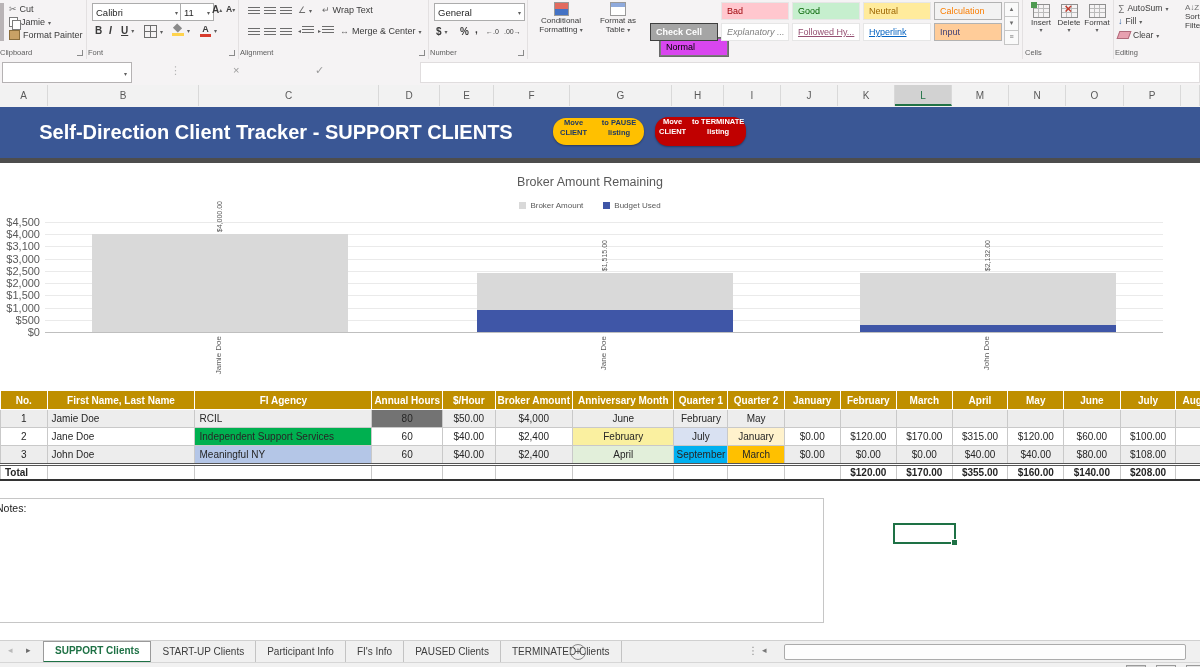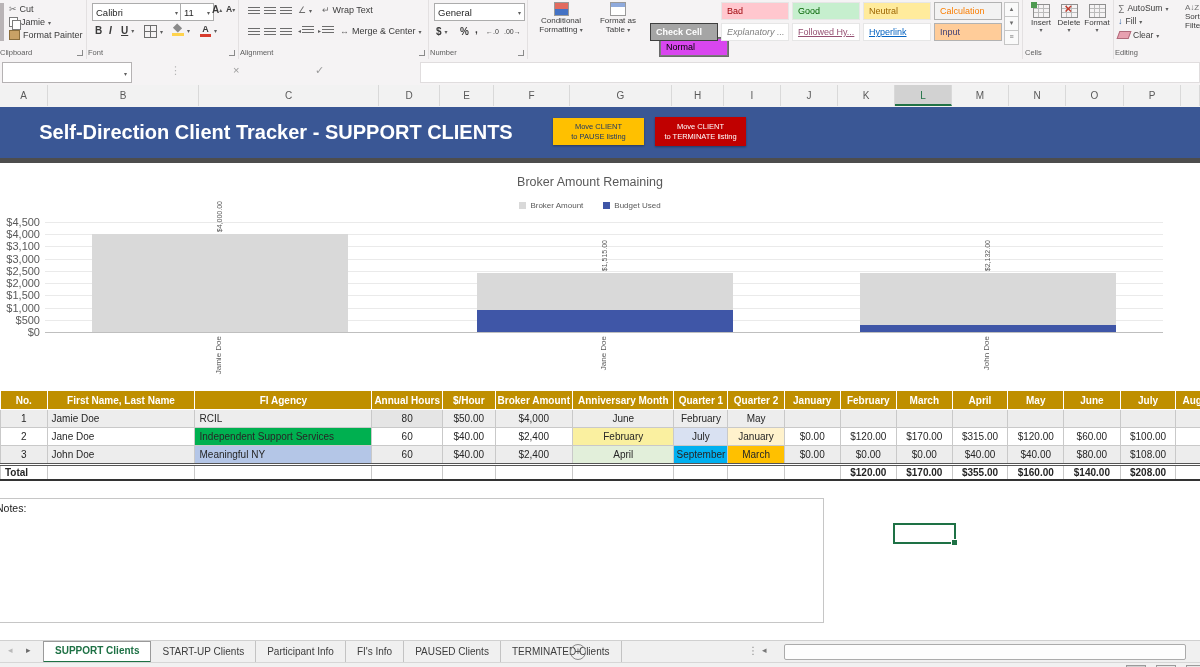--- a/index.html
+++ b/index.html
@@ -43,21 +43,21 @@
   #fx{font-style:italic;font-family:"Liberation Serif",serif;color:#6d6d6d;font-size:12px;}
   #ffield{position:absolute;left:420px;top:2px;right:0;height:19px;background:#fff;border:1px solid #E0DDDE;}
   
   #colheaders{position:absolute;left:0;top:85px;width:1200px;height:22px;background:#F2F2F2;border-bottom:1px solid #C8C6C7;}
   .colhdr{position:absolute;top:0;height:21px;line-height:21px;text-align:center;font-size:10px;color:#5a5a5a;border-right:1px solid #D9D9D9;box-sizing:border-box;}
   .selcol{background:#D2D2D2;border-bottom:2px solid #217346;color:#217346;}
   
   #sheetarea{position:absolute;left:0;top:107px;width:1200px;height:533px;background:#fff;overflow:hidden;}
   #banner{position:absolute;left:0;top:0;width:1200px;height:51px;background:#3A5795;}
   #banner-title{position:absolute;left:30px;top:0;width:492px;height:51px;line-height:51px;text-align:center;color:#fff;font-size:20px;font-weight:bold;white-space:nowrap;}
-  .bannerbtn{position:absolute;border-radius:0;font-size:7.5px;font-weight:normal;text-align:center;display:flex;flex-direction:column;justify-content:center;line-height:1.3;box-shadow:0 1px 2px rgba(0,0,0,.35);}
+  .bannerbtn{position:absolute;border-radius:13px;font-size:7.5px;font-weight:bold;text-align:center;display:flex;flex-direction:row;justify-content:center;line-height:1.3;box-shadow:0 1px 2px rgba(0,0,0,.35);}
   #pausebtn{left:553px;top:11px;width:91px;height:27px;background:#FFC000;color:#1F3864;}
   #termbtn{left:655px;top:10px;width:91px;height:29px;background:#C00000;color:#fff;}
   #darkstrip{position:absolute;left:0;top:51px;width:1200px;height:5px;background:#4D4D4D;}
   
   #chart{position:absolute;left:0;top:56px;width:1200px;height:222px;background:#fff;}
   .ch-title{position:absolute;left:0;top:12px;width:1180px;text-align:center;font-size:12.5px;color:#595959;}
   #legend{position:absolute;left:0;top:38px;width:1180px;display:flex;justify-content:center;gap:20px;font-size:8px;color:#595959;align-items:center;}
   .lg-sw{display:inline-block;width:7px;height:7px;margin-right:4px;vertical-align:-1px;}
   .gline{position:absolute;left:45px;width:1118px;height:1px;background:#EAEAEA;}
   .ytick{position:absolute;left:0;width:40px;text-align:right;font-size:11px;color:#595959;line-height:8px;}
@@ -413,21 +413,21 @@
               <th>June</th>
               <th>July</th>
               <th style="text-align: left; padding-left: 6px;">August</th>
             </tr>
           </thead>
           <tbody>
             <tr style="height: 17px;">
               <td style="background: rgb(237, 237, 237);">1</td>
               <td class="left" style="background: rgb(237, 237, 237);">Jamie Doe</td>
               <td class="left" style="background: rgb(237, 237, 237);">RCIL</td>
-              <td style="background: #e5e5e5;">80</td>
+              <td style="background: #737373;">80</td>
               <td style="background: rgb(237, 237, 237);">$50.00</td>
               <td style="background: rgb(237, 237, 237);">$4,000</td>
               <td style="background: rgb(237, 237, 237);">June</td>
               <td style="background: rgb(237, 237, 237);">February</td>
               <td style="background: rgb(237, 237, 237);">May</td>
               <td style="background: rgb(237, 237, 237);"></td>
               <td style="background: rgb(237, 237, 237);"></td>
               <td style="background: rgb(237, 237, 237);"></td>
               <td style="background: rgb(237, 237, 237);"></td>
               <td style="background: rgb(237, 237, 237);"></td>

